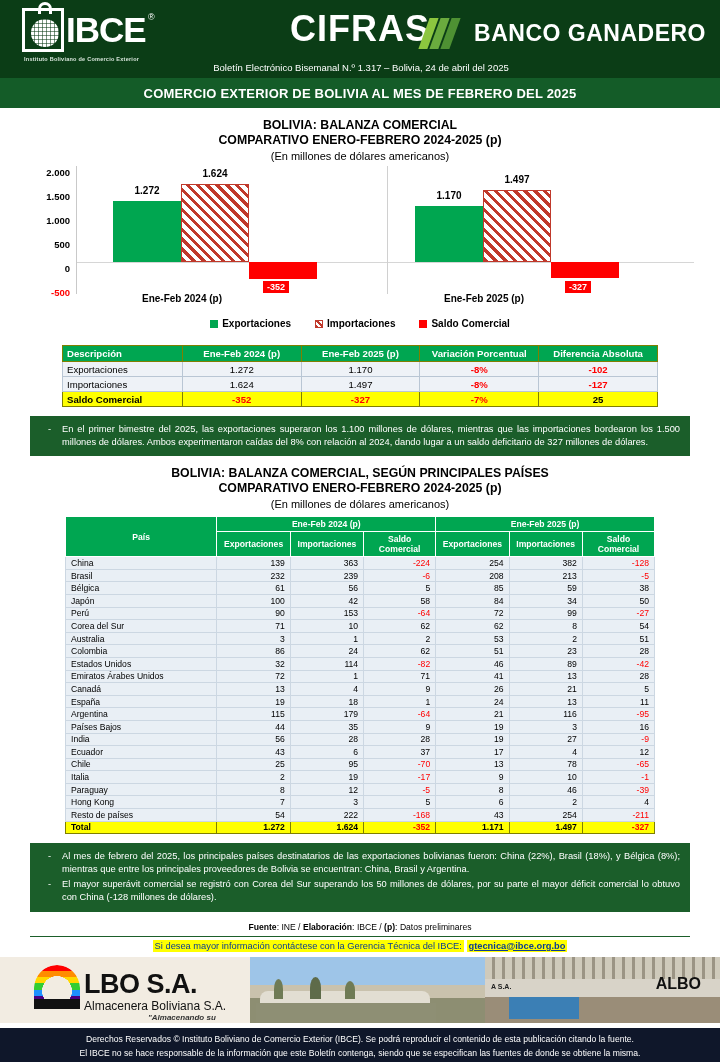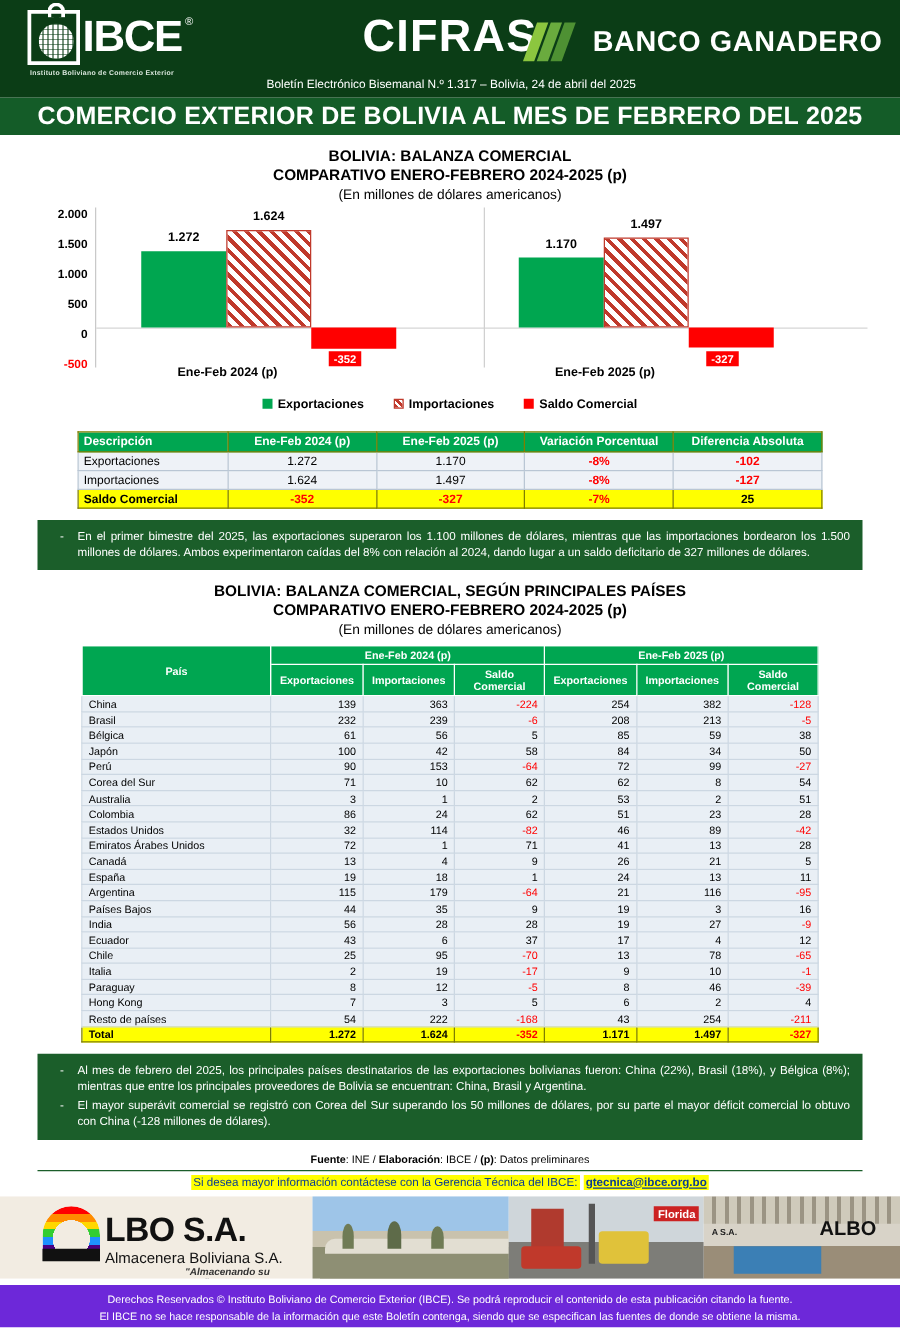--- a/index.html
+++ b/index.html
@@ -51,21 +51,21 @@
     background:#7ab648; transform:skewX(-20deg); top:-2px; }
   .bg-slashes i:nth-child(1){ left:0; background:#8cc63f; }
   .bg-slashes i:nth-child(2){ left:11px; background:#6aab3e; }
   .bg-slashes i:nth-child(3){ left:22px; background:#4e9133; }
   .bg-name { color:#ffffff; font-size:23px; font-weight:bold; letter-spacing:.5px; }
 
   
   .titlebar {
     height:30px; background:#145c28;
     display:flex; align-items:center; justify-content:center;
-    color:#ffffff; font-size:20px; font-weight:bold; letter-spacing:.2px;
+    color:#ffffff; font-size:13px; font-weight:bold; letter-spacing:.2px;
   }
 
   
   .chart-titles { text-align:center; margin-top:10px; }
   .ct1 { font-size:12.3px; font-weight:bold; color:#000; line-height:15px; }
   .ct2 { font-size:12.3px; font-weight:bold; color:#000; line-height:15px; }
   .ct3 { font-size:11px; color:#000; line-height:16px; }
 
   .chart-wrap { position:relative; width:720px; height:175px; margin-top:2px; }
   .yaxis { position:absolute; left:22px; top:0; width:48px; height:128px; }
@@ -166,21 +166,21 @@
   .albo-sub2 { position:absolute; left:148px; top:56px; font-size:8px;
     font-style:italic; font-weight:bold; color:#333; }
   .ad-ph { flex:1; position:relative; overflow:hidden; }
   .ph1 { background:linear-gradient(180deg,#9ec5e8 0 42%,#c9c2ad 42% 62%,#8d8e72 62% 100%); }
   .ph2 { background:linear-gradient(180deg,#cfd6da 0 55%,#7d7d78 55% 100%); }
   .ph3 { background:linear-gradient(180deg,#d8d3c8 0 60%,#9a8d78 60% 100%); }
   .ph-el { position:absolute; }
 
   
   .footer { position:absolute; left:0; bottom:0; width:720px; height:34px;
-    background:#6d28d9; color:#ffffff; text-align:center;
+    background:#0f172a; color:#ffffff; text-align:center;
     font-size:8.6px; line-height:14px; padding-top:4px; }
 </style>
 </head>
 <body>
 
 <div class="hdr">
   <div class="ibce-logo">
     <div class="ibce-mark">
       <div class="ibce-globe"></div>
     </div>
@@ -552,27 +552,20 @@
     <div class="albo-sub1">Almacenera Boliviana S.A.</div>
     <div class="albo-sub2">"Almacenando su confianza"</div>
   </div>
   <div class="ad-ph ph1">
     <div class="ph-el" style="left:10px;top:34px;width:170px;height:16px;background:#e2ded2;border-radius:8px 8px 0 0;"></div>
     <div class="ph-el" style="left:24px;top:22px;width:9px;height:20px;background:#6f7b55;border-radius:50% 50% 0 0;"></div>
     <div class="ph-el" style="left:60px;top:20px;width:11px;height:22px;background:#5e6b49;border-radius:50% 50% 0 0;"></div>
     <div class="ph-el" style="left:95px;top:24px;width:10px;height:18px;background:#6f7b55;border-radius:50% 50% 0 0;"></div>
     <div class="ph-el" style="left:6px;top:46px;width:180px;height:20px;background:#8e8f74;"></div>
   </div>
-  <div class="ad-ph ph2">
-    <div class="ph-el" style="left:18px;top:10px;width:26px;height:44px;background:#b03a2e;"></div>
-    <div class="ph-el" style="left:10px;top:40px;width:48px;height:18px;background:#c0392b;border-radius:3px;"></div>
-    <div class="ph-el" style="left:72px;top:28px;width:40px;height:26px;background:#e0c23a;border-radius:3px;"></div>
-    <div class="ph-el" style="left:64px;top:6px;width:5px;height:48px;background:#555;"></div>
-    <div class="ph-el" style="right:4px;top:8px;background:#cc2222;color:#fff;font-size:9px;font-weight:bold;padding:1px 3px;">Florida</div>
-  </div>
   <div class="ad-ph ph3">
     <div class="ph-el" style="left:0;top:0;width:100%;height:22px;background:repeating-linear-gradient(90deg,#cfcabb 0 7px,#9b9484 7px 10px);"></div>
     <div class="ph-el" style="left:6px;top:26px;font-size:7px;font-weight:bold;color:#222;">A S.A.</div>
     <div class="ph-el" style="right:19px;top:18px;font-size:16px;font-weight:bold;color:#111;">ALBO</div>
     <div class="ph-el" style="left:24px;top:40px;width:70px;height:22px;background:#3b7fb5;"></div>
   </div>
 </div>
 
 <div class="footer">
   <div>Derechos Reservados © Instituto Boliviano de Comercio Exterior (IBCE). Se podrá reproducir el contenido de esta publicación citando la fuente.</div>

